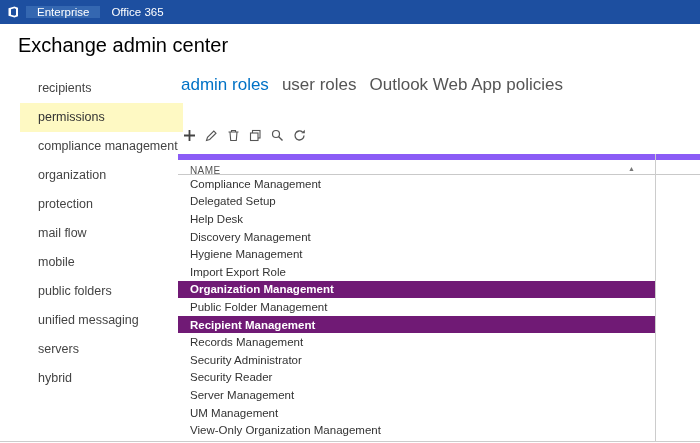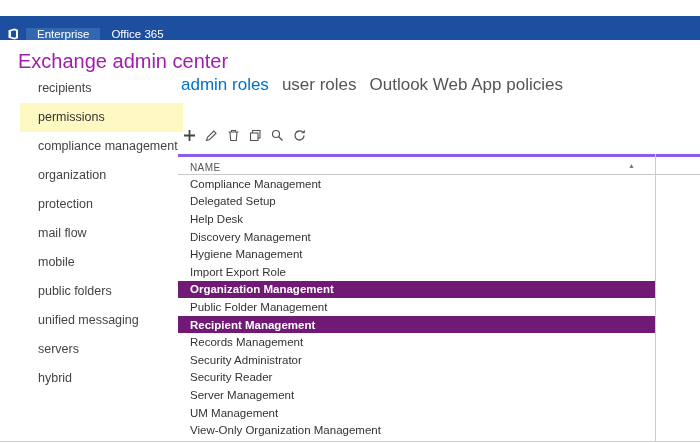--- a/index.html
+++ b/index.html
@@ -10,45 +10,44 @@
     position:relative;
     overflow:hidden;
     color:#333;
   }
 
   
   .topbar {
     height:24px;
     background:#1d4fa0;
     display:flex;
-    align-items:flex-end;
+    align-items:center;
     color:#fff;
     font-size:11.5px;
-    margin-top:16px;
   }
   .topbar .logo {
     width:26px;
     display:flex; align-items:center; justify-content:center;
     cursor:pointer;
   }
   .topbar .suite-tab {
     padding:0 11px;
     display:flex; align-items:center;
     cursor:pointer;
   }
   .topbar .suite-tab.active { background:#3467b1; }
 
   
   .app-header {
     padding:10px 0 0 18px;
     height:46px;
   }
   .app-title {
     font-size:20px;
-    color:#a21caf;
+    color:#000000;
     font-weight:400;
   }
 
   
   .sidebar {
     position:absolute;
     top:74px; left:0;
     width:163px;
     margin-left:20px;
   }
@@ -93,21 +92,21 @@
     width:16px; height:16px;
     display:flex; align-items:center; justify-content:center;
     cursor:pointer;
     color:#555;
   }
   .tool-btn svg { display:block; }
 
   .table-header {
     margin-top:10px;
     height:21px;
-    border-top:3px solid #8b5cf6;
+    border-top:6px solid #8b5cf6;
     border-bottom:1px solid #c9c9c9;
     position:relative;
     cursor:pointer;
   }
   .table-header .col-name {
     display:inline-block;
     padding-left:12px;
     line-height:19px;
     font-size:10px;
     letter-spacing:0.4px;

